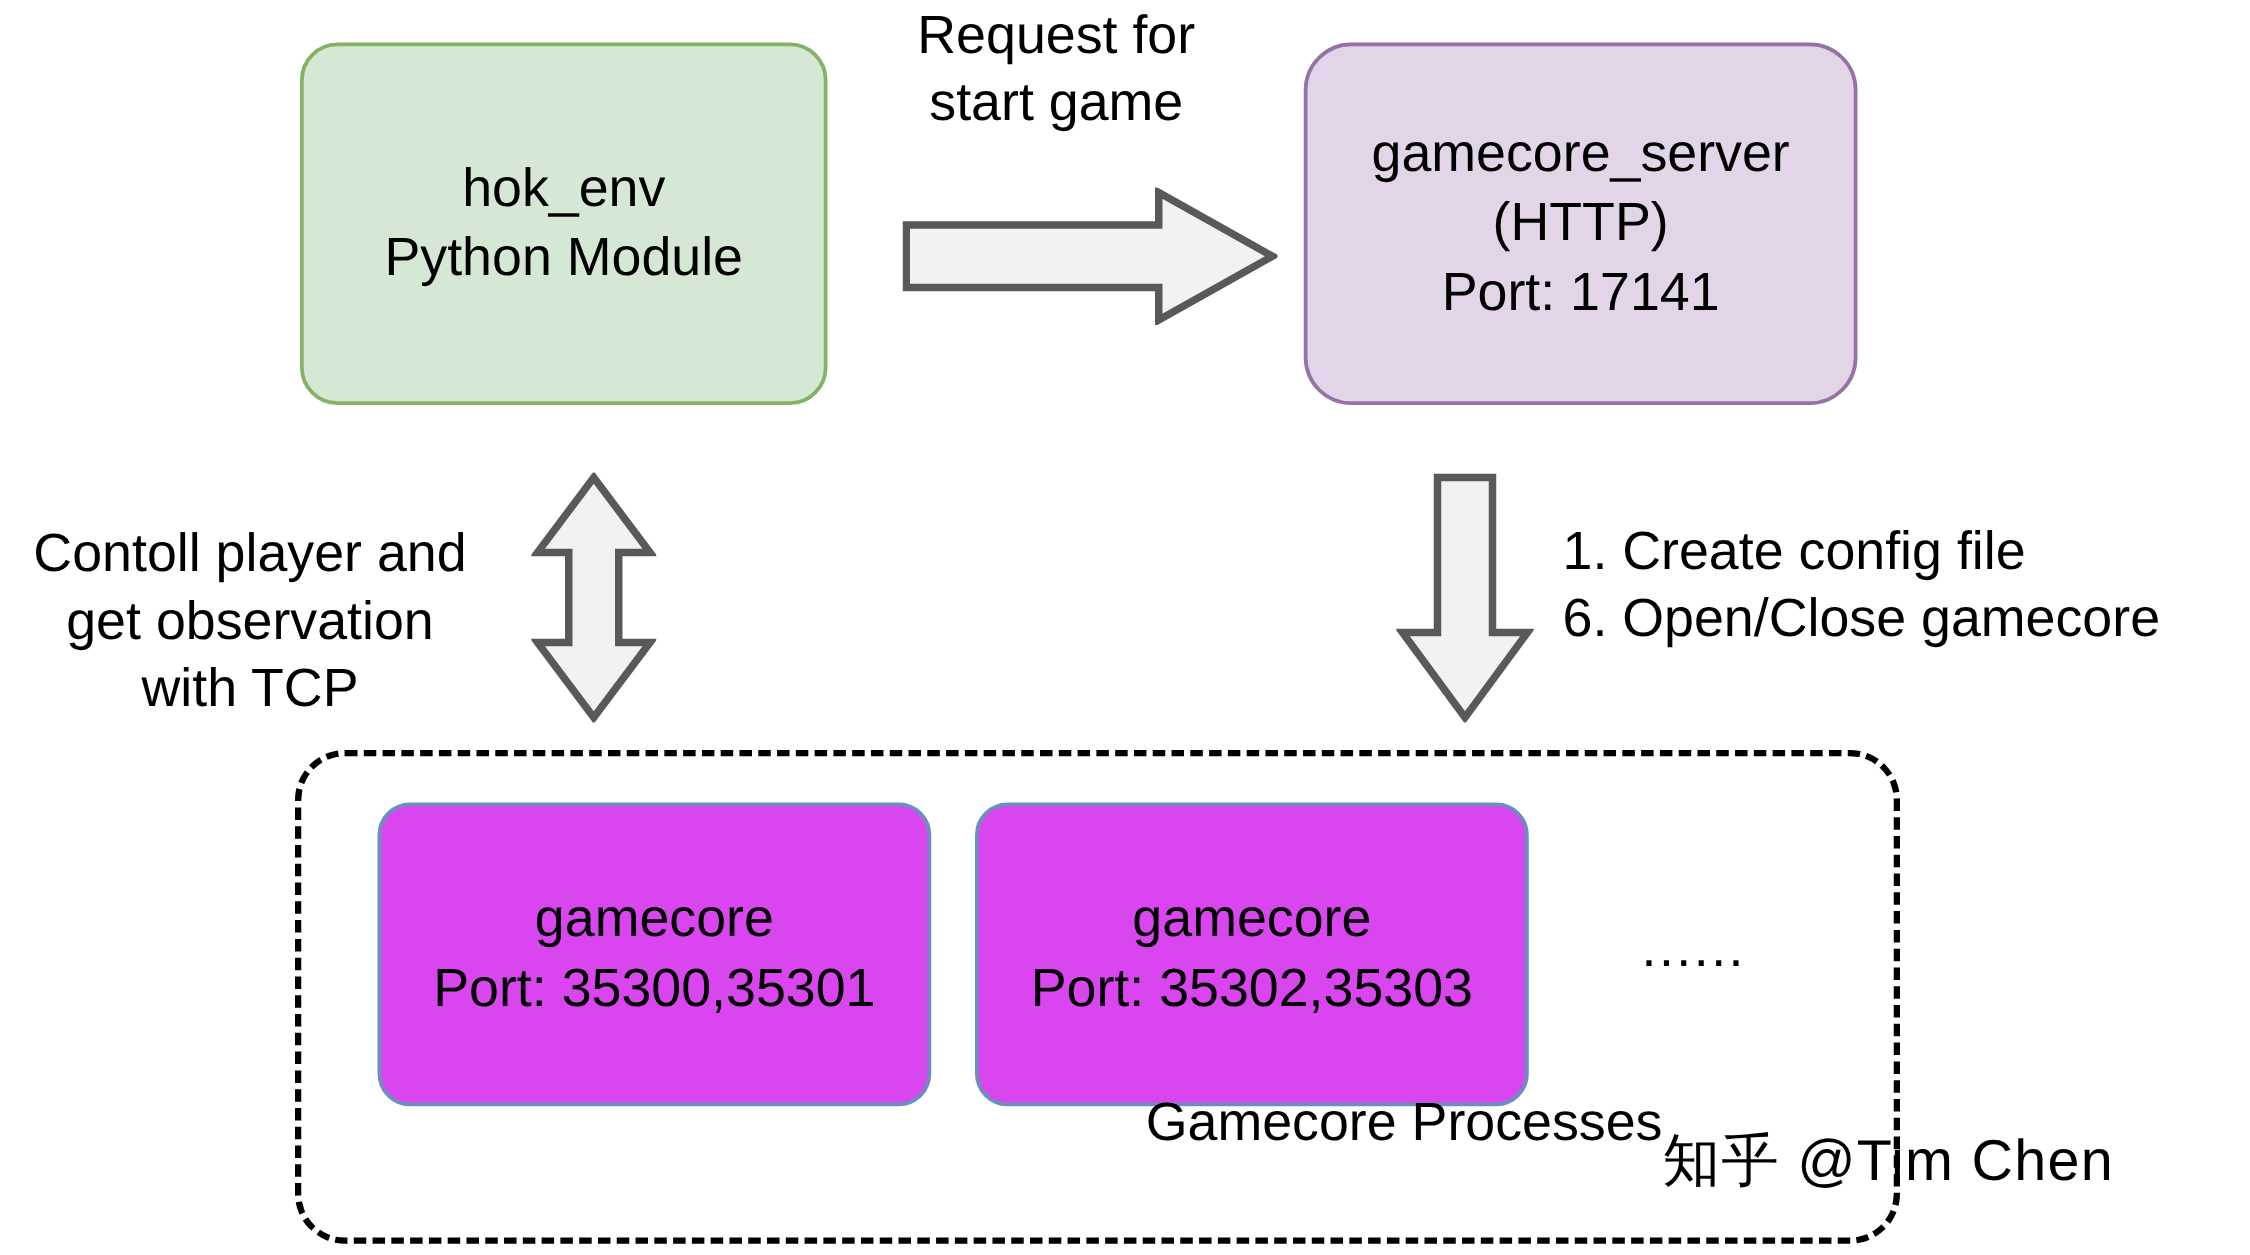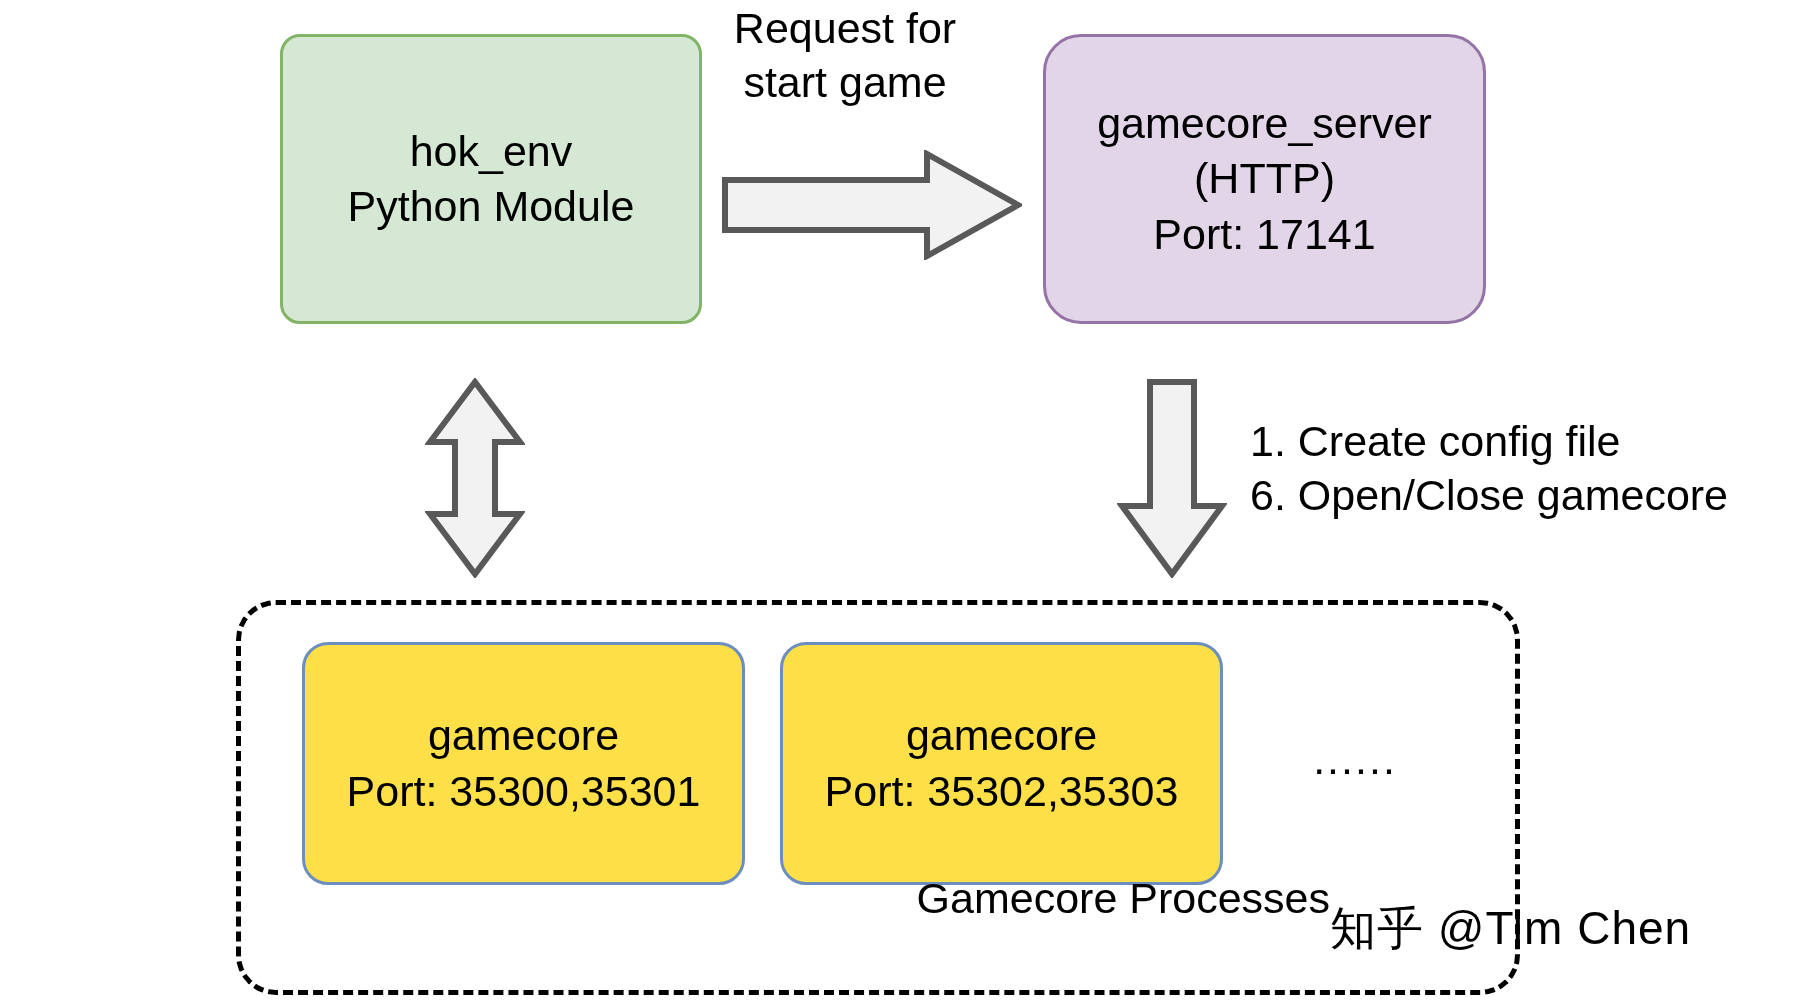--- a/index.html
+++ b/index.html
@@ -30,23 +30,22 @@
   }
 
   
   #node-hok-env {
     left: 240px;
     top: 34px;
     width: 422px;
     height: 290px;
     background: #d5e8d4;
     border: 3px solid #82b366;
-    border-radius: 20px;
-    font-size: 43px;
-    margin-left: 40px;
+    border-radius: 30px;
+    font-size: 43px;
   }
 
   
   #node-gamecore-server {
     left: 1043px;
     top: 34px;
     width: 443px;
     height: 290px;
     background: #e1d5e7;
     border: 3px solid #9673a6;
@@ -62,21 +61,21 @@
     width: 1284px;
     height: 395px;
     box-sizing: border-box;
     border: 5px dashed #000000;
     border-radius: 40px;
     background: transparent;
   }
 
   
   .node-gamecore {
-    background: #fde047;
+    background: #d946ef;
     border: 3px solid #6c8ebf;
     border-radius: 26px;
     font-size: 43px;
     top: 642px;
     height: 243px;
   }
   #node-gamecore-0 { left: 302px; width: 443px; }
   #node-gamecore-1 { left: 780px; width: 443px; }
 
   
@@ -175,20 +174,23 @@
   <div class="arrow" id="arrow-request">
     <svg width="300" height="110" viewBox="0 0 300 110" xmlns="http://www.w3.org/2000/svg">
       <polygon points="3,30 205,30 205,4 296,55 205,106 205,80 3,80" fill="#f2f2f2" stroke="#595959" stroke-width="6" stroke-linejoin="miter"></polygon>
     </svg>
   </div>
 
   <div class="node" id="node-gamecore-server">gamecore_server
 (HTTP)
 Port: 17141</div>
 
+  <div class="label" id="label-tcp">Contoll player and
+get observation
+with TCP</div>
 
   <div class="arrow" id="arrow-tcp">
     <svg width="100" height="200" viewBox="0 0 100 200" xmlns="http://www.w3.org/2000/svg">
       <polygon points="50,4 95,64 70,64 70,136 95,136 50,196 5,136 30,136 30,64 5,64" fill="#f2f2f2" stroke="#595959" stroke-width="6" stroke-linejoin="miter"></polygon>
     </svg>
   </div>
 
   <div class="label" id="label-steps">1. Create config file
 6. Open/Close gamecore</div>
 

